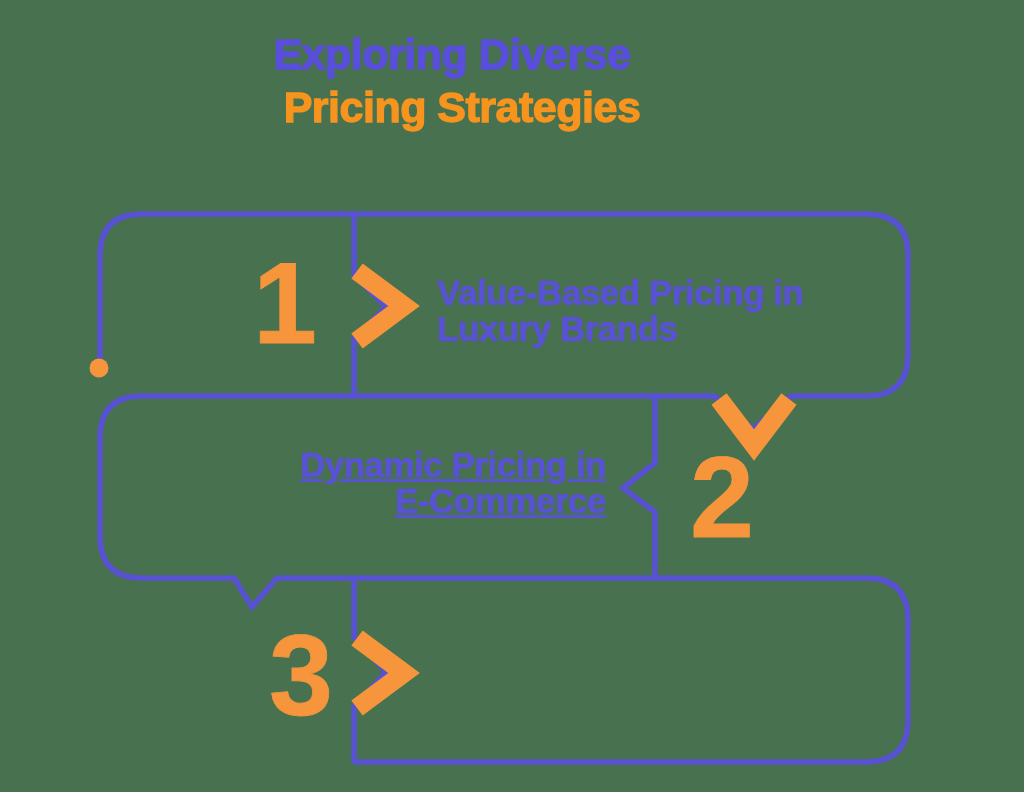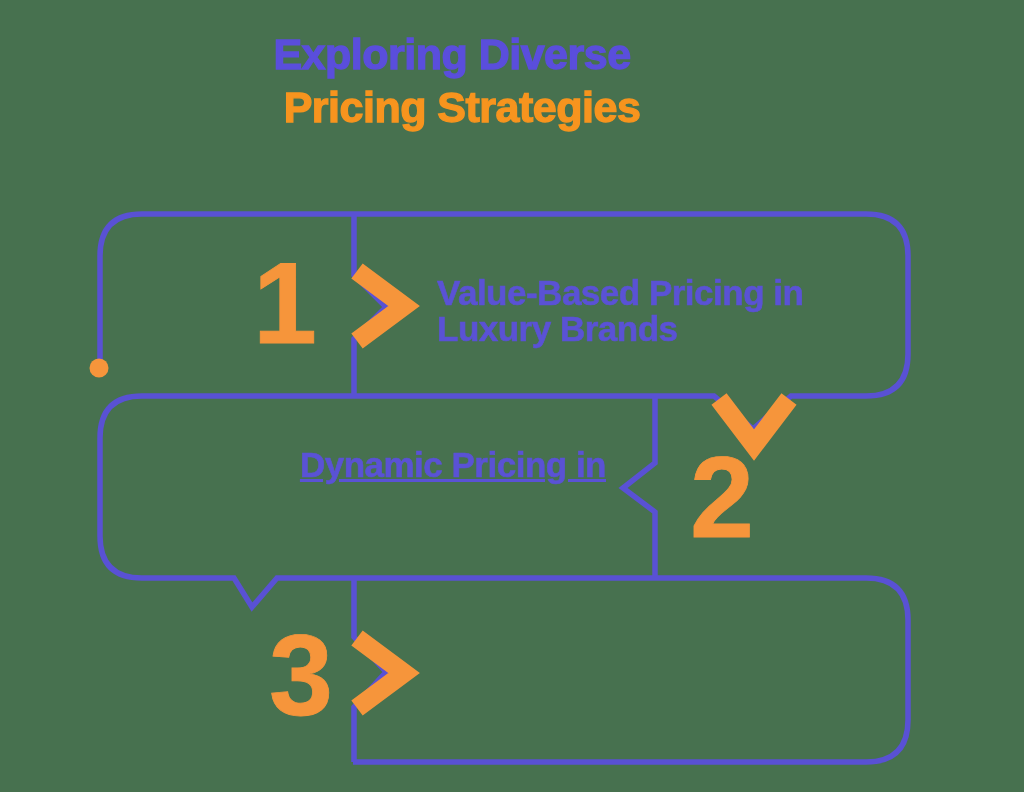--- a/index.html
+++ b/index.html
@@ -107,17 +107,18 @@
 
   <div class="num n1">1</div>
   <div class="label l1">
     <div>Value-Based Pricing in</div>
     <div>Luxury Brands</div>
   </div>
 
   <div class="num n2">2</div>
   <div class="label l2">
     <div>Dynamic Pricing in</div>
+    <div>E-Commerce</div>
   </div>
 
   <div class="num n3">3</div>
 
 </div>
 
 </body></html>

